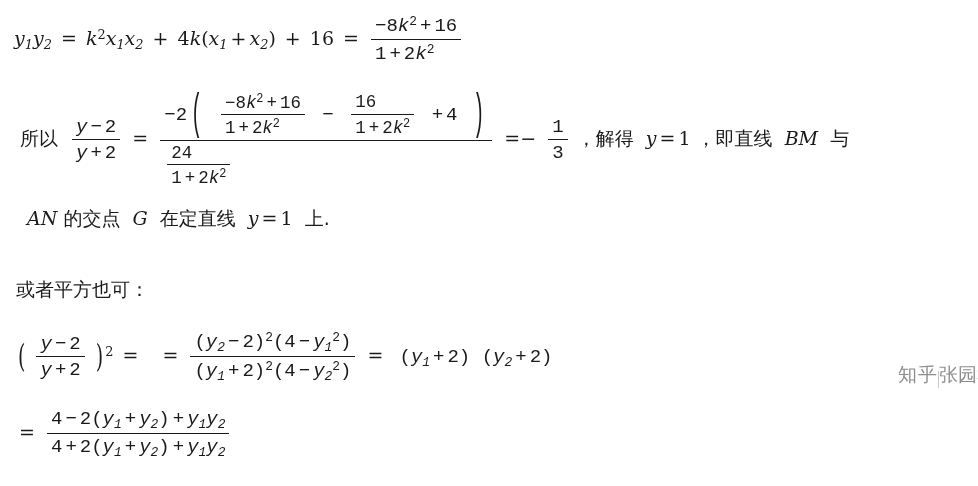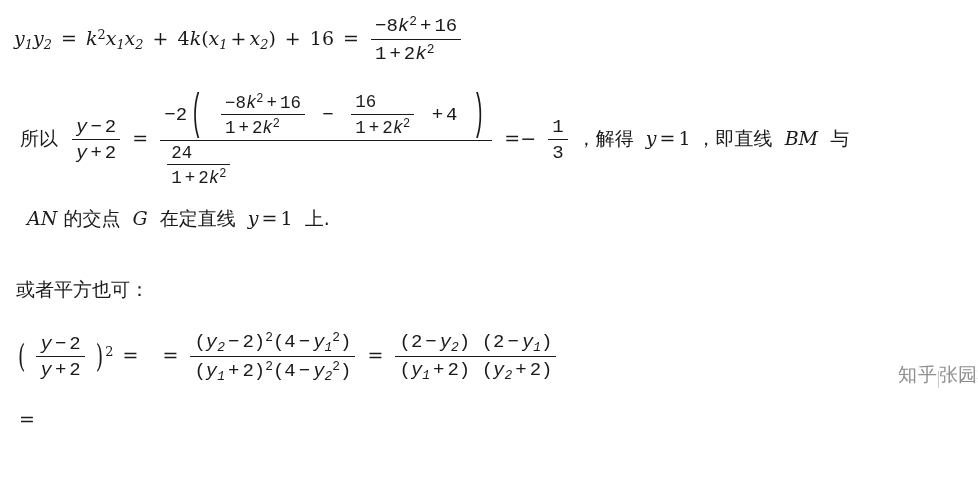--- a/index.html
+++ b/index.html
@@ -207,28 +207,29 @@
     <span class="op">=</span>
     <span class="frac">
     </span>
     <span class="op">=</span>
     <span class="frac">
       <span class="num"><span class="opn">(</span>y<sub>2</sub><span class="op">−</span><span class="opn">2)</span><sup class="upr">2</sup><span class="opn">(4</span><span class="op">−</span>y<sub>1</sub><sup class="upr">2</sup><span class="opn">)</span></span>
       <span class="den"><span class="opn">(</span>y<sub>1</sub><span class="op">+</span><span class="opn">2)</span><sup class="upr">2</sup><span class="opn">(4</span><span class="op">−</span>y<sub>2</sub><sup class="upr">2</sup><span class="opn">)</span></span>
     </span>
     <span class="op">=</span>
     <span class="frac">
-      <span class="num"><span class="opn">(2</span><span class="op">−</span>y<sub>2</sub><span class="opn">)</span>&nbsp;<span class="opn">(2</span><span class="op">−</span>y<sub>1</sub><span class="opn">)</span></span>
       <span class="den"><span class="opn">(</span>y<sub>1</sub><span class="op">+</span><span class="opn">2)</span>&nbsp;<span class="opn">(</span>y<sub>2</sub><span class="op">+</span><span class="opn">2)</span></span>
     </span>
   </div>
 
   <div class="line math" id="line6">
     <span class="op">=</span>
     <span class="frac">
+      <span class="num"><span class="opn">4</span><span class="op">−</span><span class="opn">2(</span>y<sub>1</sub><span class="op">+</span>y<sub>2</sub><span class="opn">)</span><span class="op">+</span>y<sub>1</sub>y<sub>2</sub></span>
+      <span class="den"><span class="opn">4</span><span class="op">+</span><span class="opn">2(</span>y<sub>1</sub><span class="op">+</span>y<sub>2</sub><span class="opn">)</span><span class="op">+</span>y<sub>1</sub>y<sub>2</sub></span>
     </span>
   </div>
 
   <div class="watermark">
     <span class="wm-logo">知乎</span>
     <span class="wm-sep"></span>
     <span>张园和</span>
   </div>
 
 </div>

